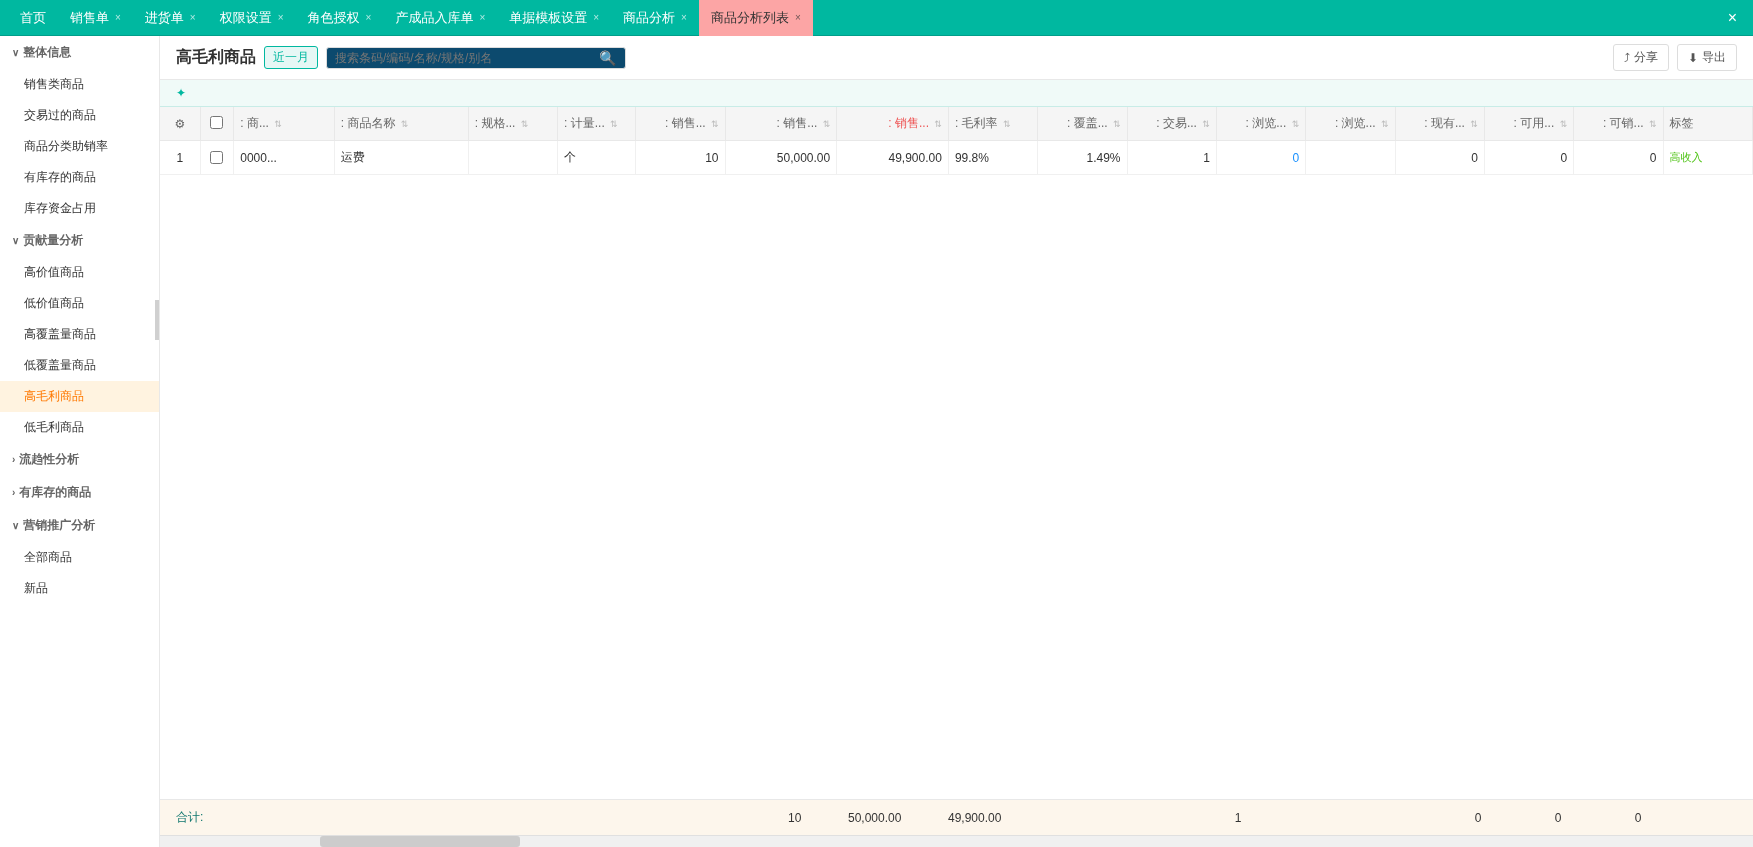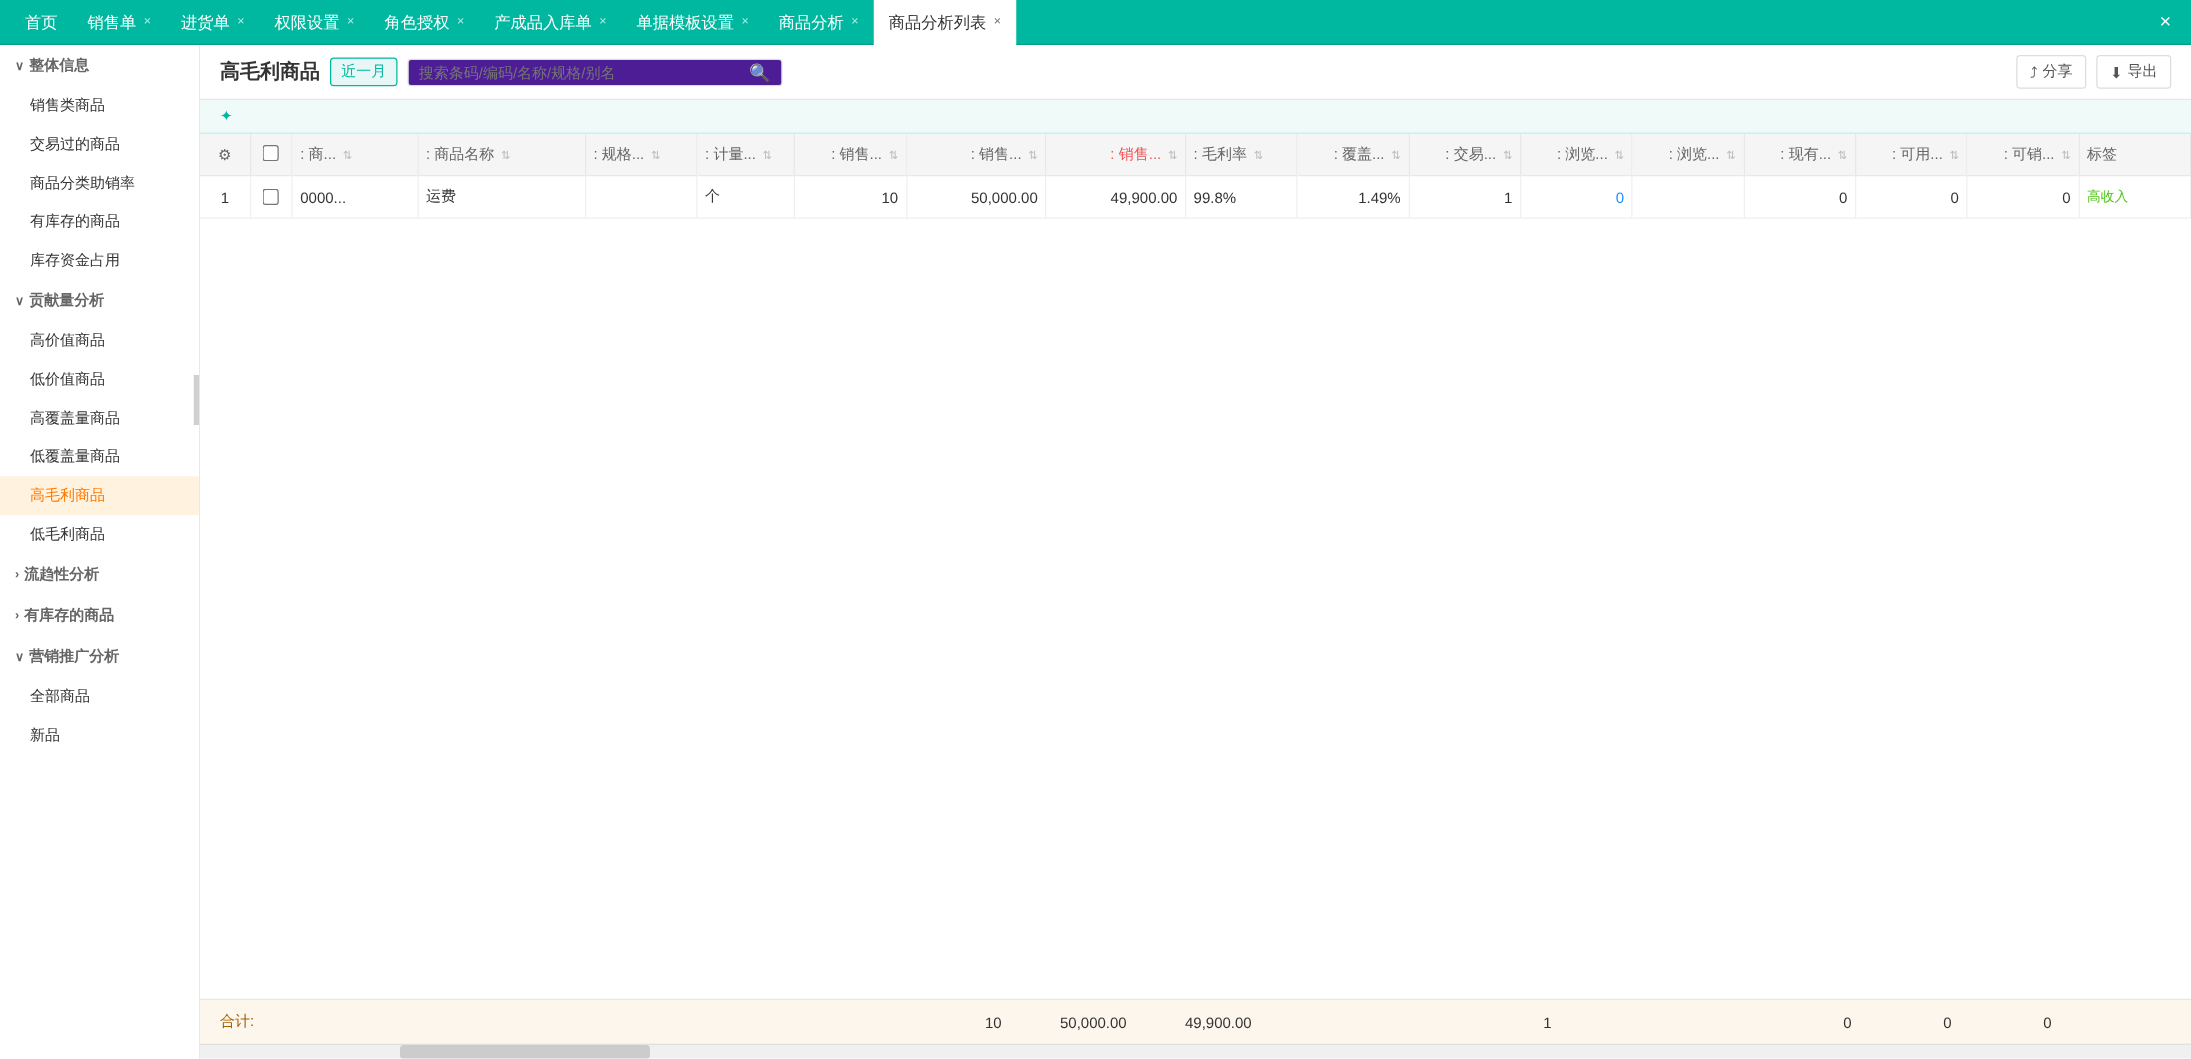--- a/index.html
+++ b/index.html
@@ -7,21 +7,21 @@
 
     
     .top-nav {
       display: flex; align-items: center; background: #00b8a0; height: 36px; padding: 0 8px;
       border-bottom: 1px solid #009e8a;
     }
     .top-nav .nav-item {
       display: flex; align-items: center; padding: 0 12px; height: 36px; color: #fff;
       cursor: pointer; font-size: 13px; white-space: nowrap; position: relative;
     }
-    .top-nav .nav-item.active { background: #ffffff; color: #333; }
+    .top-nav .nav-item.active { background: #fca5a5; color: #333; }
     .top-nav .nav-item .close-btn {
       margin-left: 6px; font-size: 10px; color: inherit; opacity: 0.7;
     }
     .top-nav .spacer { flex: 1; }
     .top-nav .close-all { color: #fff; font-size: 16px; cursor: pointer; padding: 0 8px; }
 
     
     .main-layout { display: flex; height: calc(847px - 36px); }
 
     
@@ -47,21 +47,21 @@
       display: flex; align-items: center; padding: 8px 16px; border-bottom: 1px solid #e8e8e8;
       background: #fff; gap: 8px;
     }
     .content-title { font-size: 16px; font-weight: bold; color: #333; }
     .period-btn {
       padding: 2px 8px; border: 1px solid #00b8a0; border-radius: 3px; background: #e6f7f5;
       color: #00b8a0; cursor: pointer; font-size: 12px;
     }
     .search-box {
       display: flex; align-items: center; border: 1px solid #ddd; border-radius: 3px;
-      padding: 2px 8px; flex: 1; max-width: 300px; background: #4c1d95;
+      padding: 2px 8px; flex: 1; max-width: 300px; background: #0c4a6e;
     }
     .search-box input {
       border: none; outline: none; font-size: 12px; flex: 1; background: transparent;
       color: #999;
     }
     .search-icon { color: #999; font-size: 14px; cursor: pointer; }
     .header-actions { margin-left: auto; display: flex; gap: 8px; }
     .action-btn {
       display: flex; align-items: center; gap: 4px; padding: 4px 10px;
       border: 1px solid #ddd; border-radius: 3px; background: #fff; cursor: pointer;
@@ -91,21 +91,21 @@
     thead th .sort-icons { color: #bbb; font-size: 9px; margin-left: 2px; }
     tbody tr { border-bottom: 1px solid #f0f0f0; }
     tbody td { padding: 8px 6px; color: #333; border-right: 1px solid #f0f0f0; overflow: hidden; text-overflow: ellipsis; white-space: nowrap; }
     .tag-high { color: #52c41a; font-size: 11px; }
 
     
     .table-footer {
       display: flex; align-items: center; padding: 8px 16px; background: #fdf6ec;
       border-top: 1px solid #e8e8e8; font-size: 12px; color: #333; min-height: 36px;
     }
-    .footer-label { color: #a16207; margin-right: 8px; }
+    .footer-label { color: #0f766e; margin-right: 8px; }
 
     
     .scroll-bar-container { height: 12px; background: #f0f0f0; border-top: 1px solid #e0e0e0; }
 
     .col-seq { width: 36px; text-align: center; }
     .col-check { width: 30px; text-align: center; }
     .col-code { width: 90px; }
     .col-name { width: 120px; }
     .col-spec { width: 80px; }
     .col-unit { width: 70px; }

